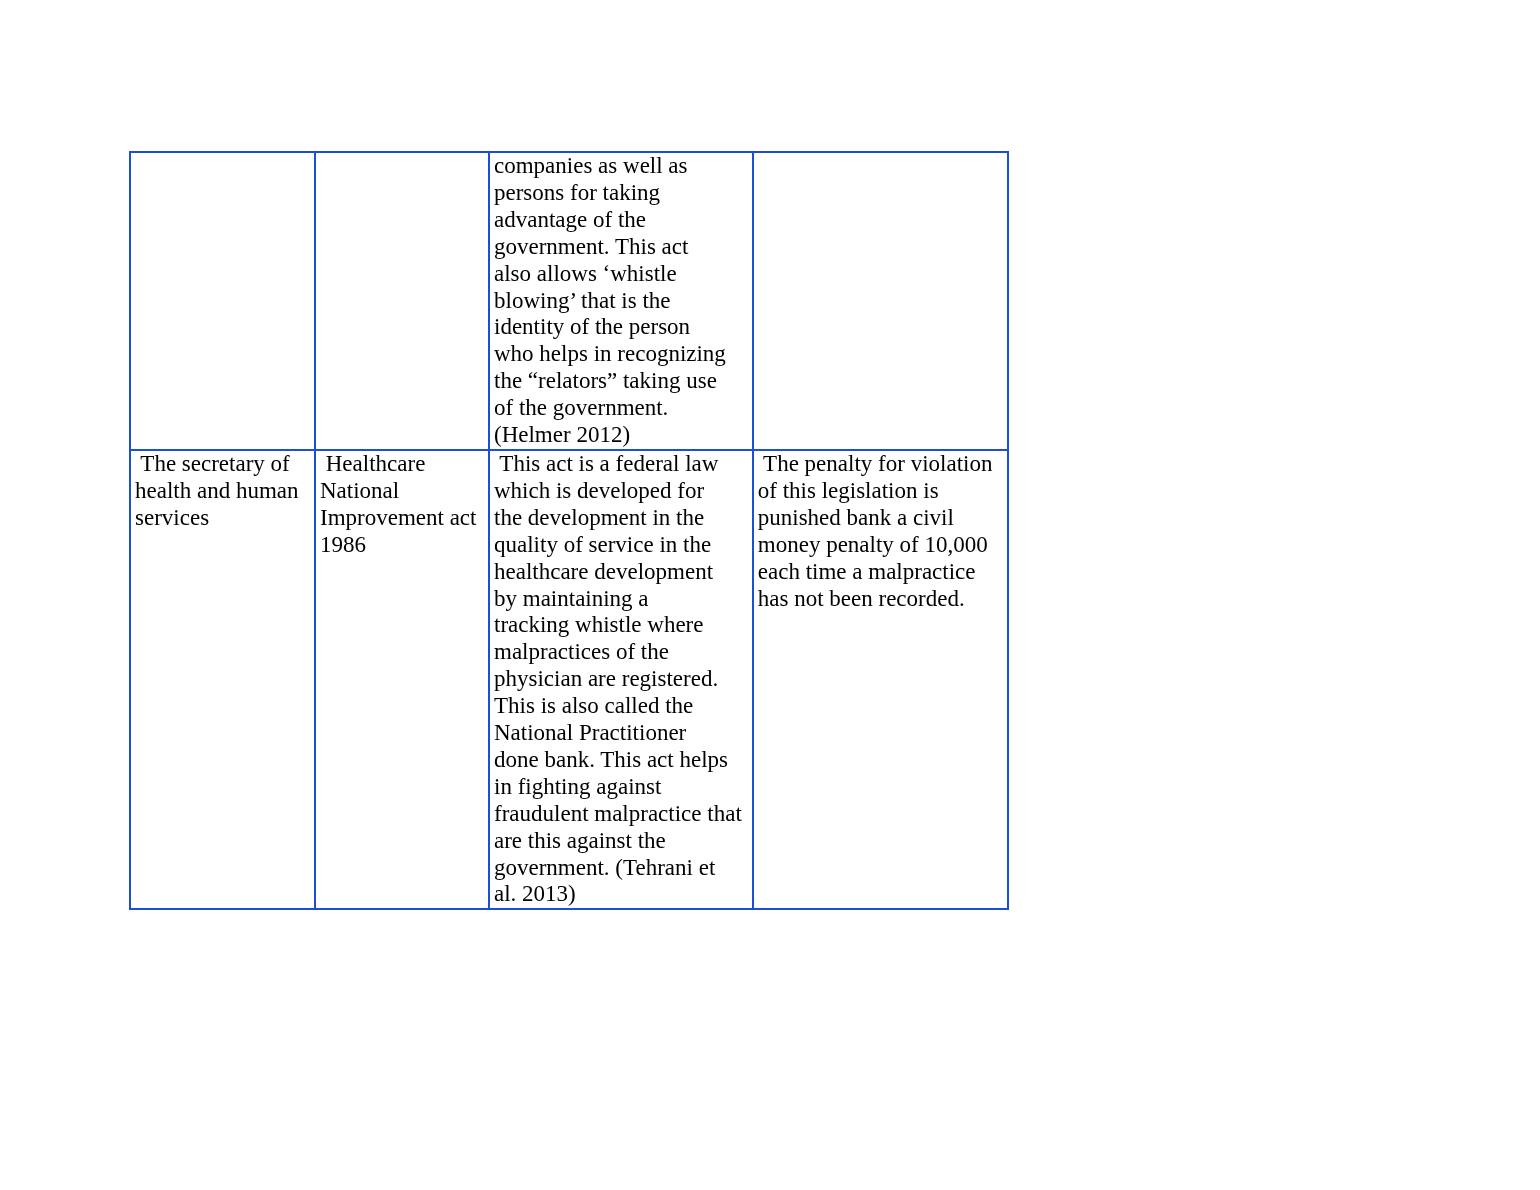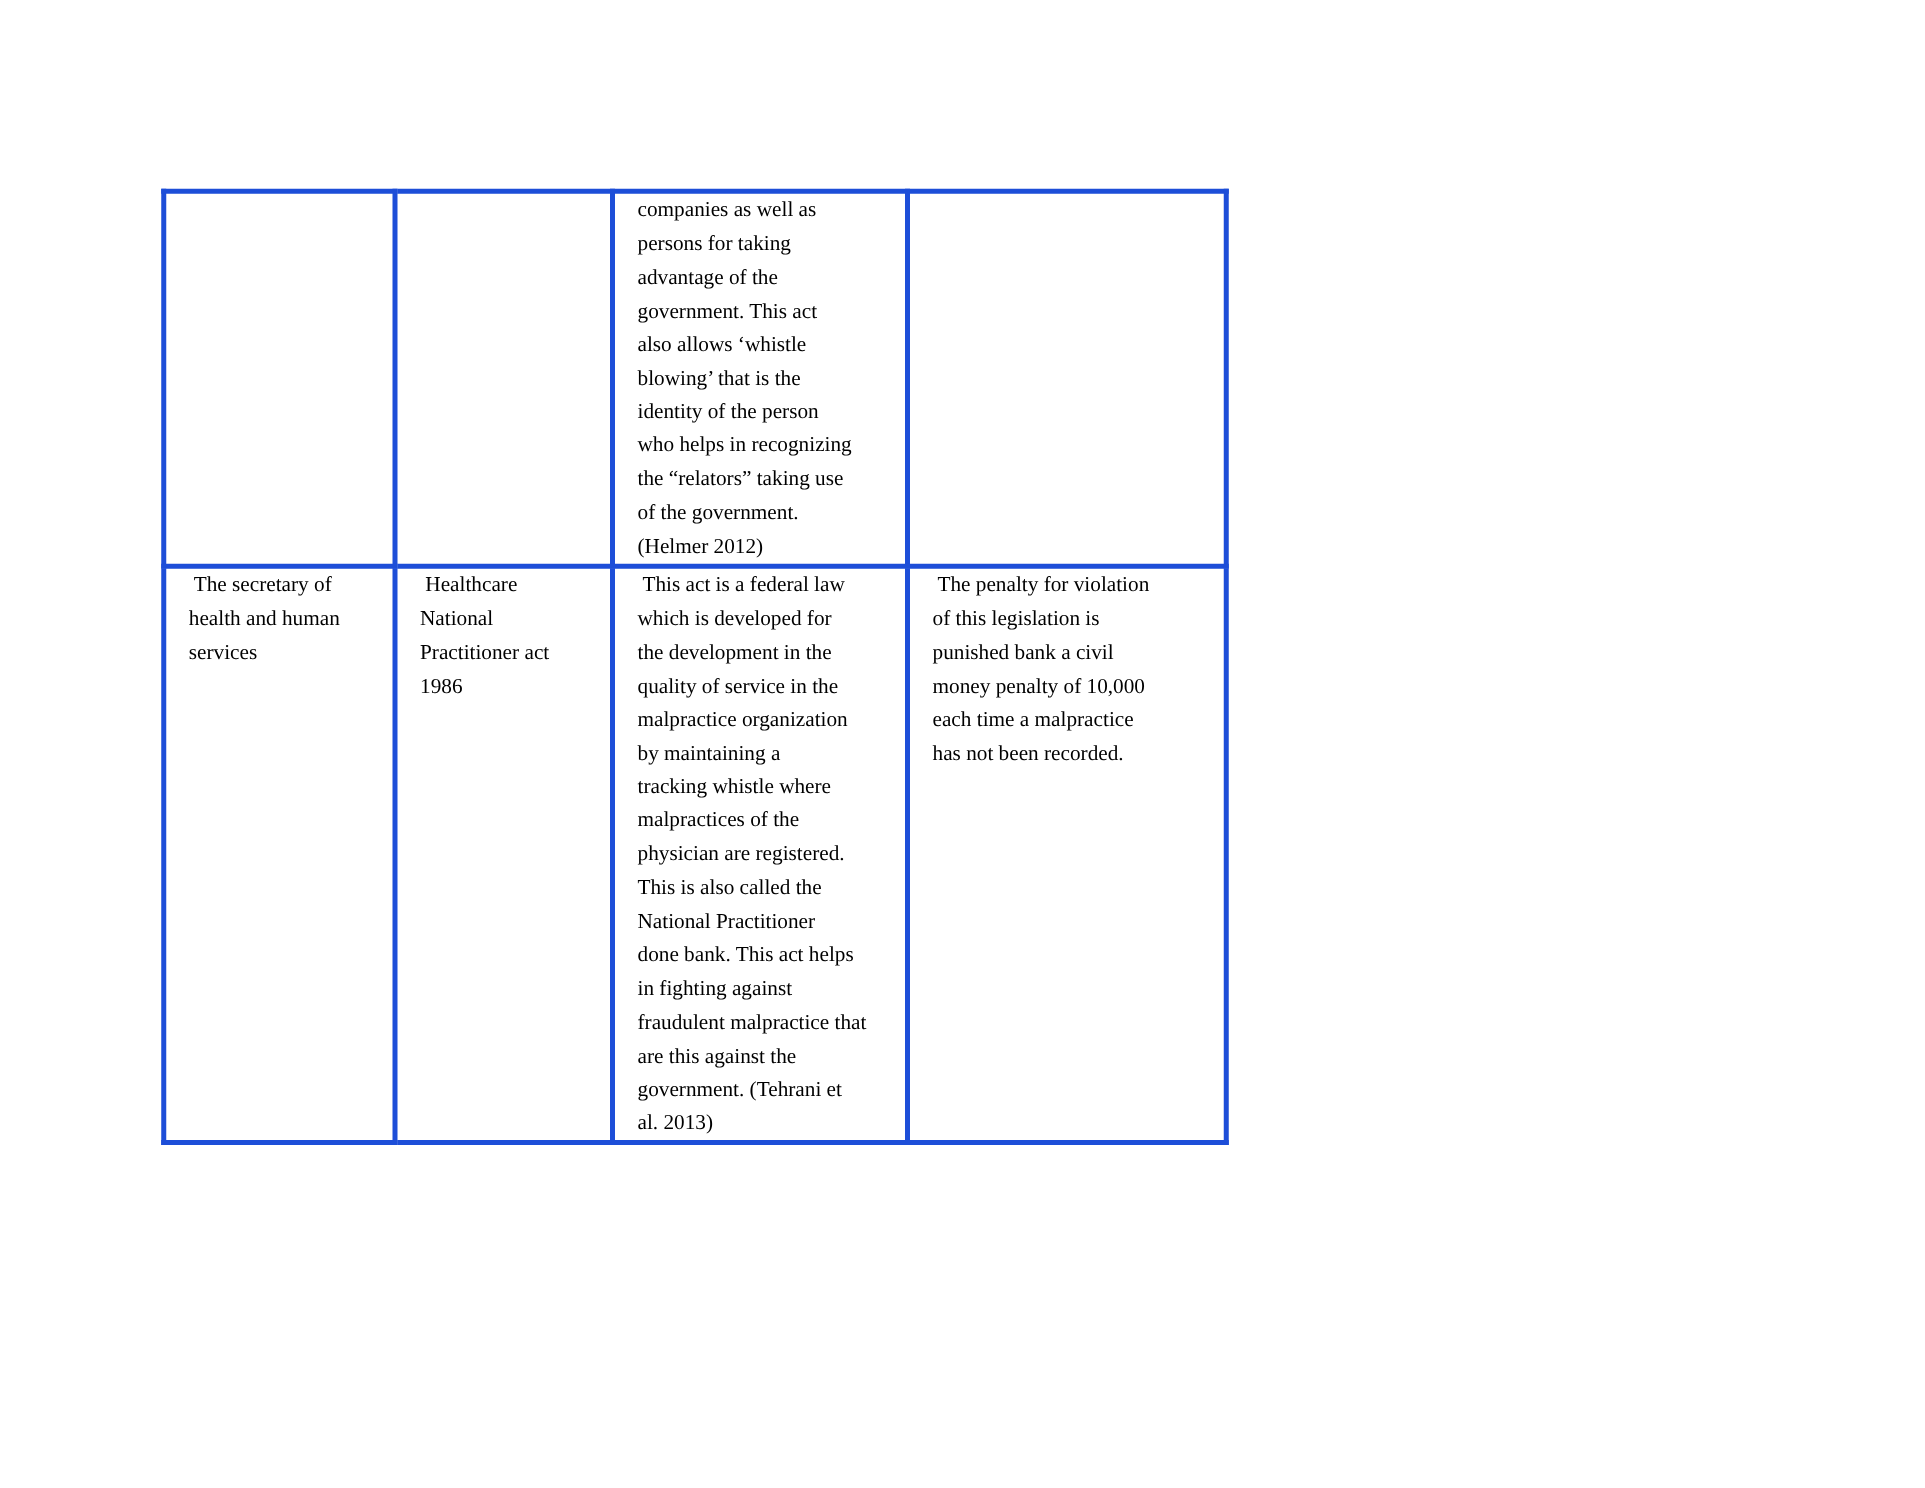--- a/index.html
+++ b/index.html
@@ -16,24 +16,24 @@
       color: #000000;
     }
     .doc-table {
       position: absolute;
       left: 129px;
       top: 151px;
       border-collapse: collapse;
       table-layout: fixed;
     }
     .doc-table td {
-      border: 4px solid #1d4ed8;
+      border: 2px solid #1d4ed8;
       vertical-align: top;
-      padding: 0 10px 0 18px;
-      font-size: 17px;
+      padding: 0 10px 0 4px;
+      font-size: 23px;
       line-height: 26.9px;
       white-space: nowrap;
     }
     .col1 { width: 185px; }
     .col2 { width: 174px; }
     .col3 { width: 236px; }
     .col4 { width: 255px; }
     .row1 td { height: 295px; }
     .row2 td { height: 456px; }
     .line { display: block; white-space: pre; }
@@ -69,29 +69,29 @@
     </tr>
     <tr class="row2">
       <td>
         <span class="line"> The secretary of</span>
         <span class="line">health and human</span>
         <span class="line">services</span>
       </td>
       <td>
         <span class="line"> Healthcare</span>
         <span class="line">National</span>
-        <span class="line">Practitioner act</span>
+        <span class="line">Improvement act</span>
         <span class="line">1986</span>
       </td>
       <td>
         <span class="line"> This act is a federal law</span>
         <span class="line">which is developed for</span>
         <span class="line">the development in the</span>
         <span class="line">quality of service in the</span>
-        <span class="line">malpractice organization</span>
+        <span class="line">healthcare development</span>
         <span class="line">by maintaining a</span>
         <span class="line">tracking whistle where</span>
         <span class="line">malpractices of the</span>
         <span class="line">physician are registered.</span>
         <span class="line">This is also called the</span>
         <span class="line">National Practitioner</span>
         <span class="line">done bank. This act helps</span>
         <span class="line">in fighting against</span>
         <span class="line">fraudulent malpractice that</span>
         <span class="line">are this against the</span>

